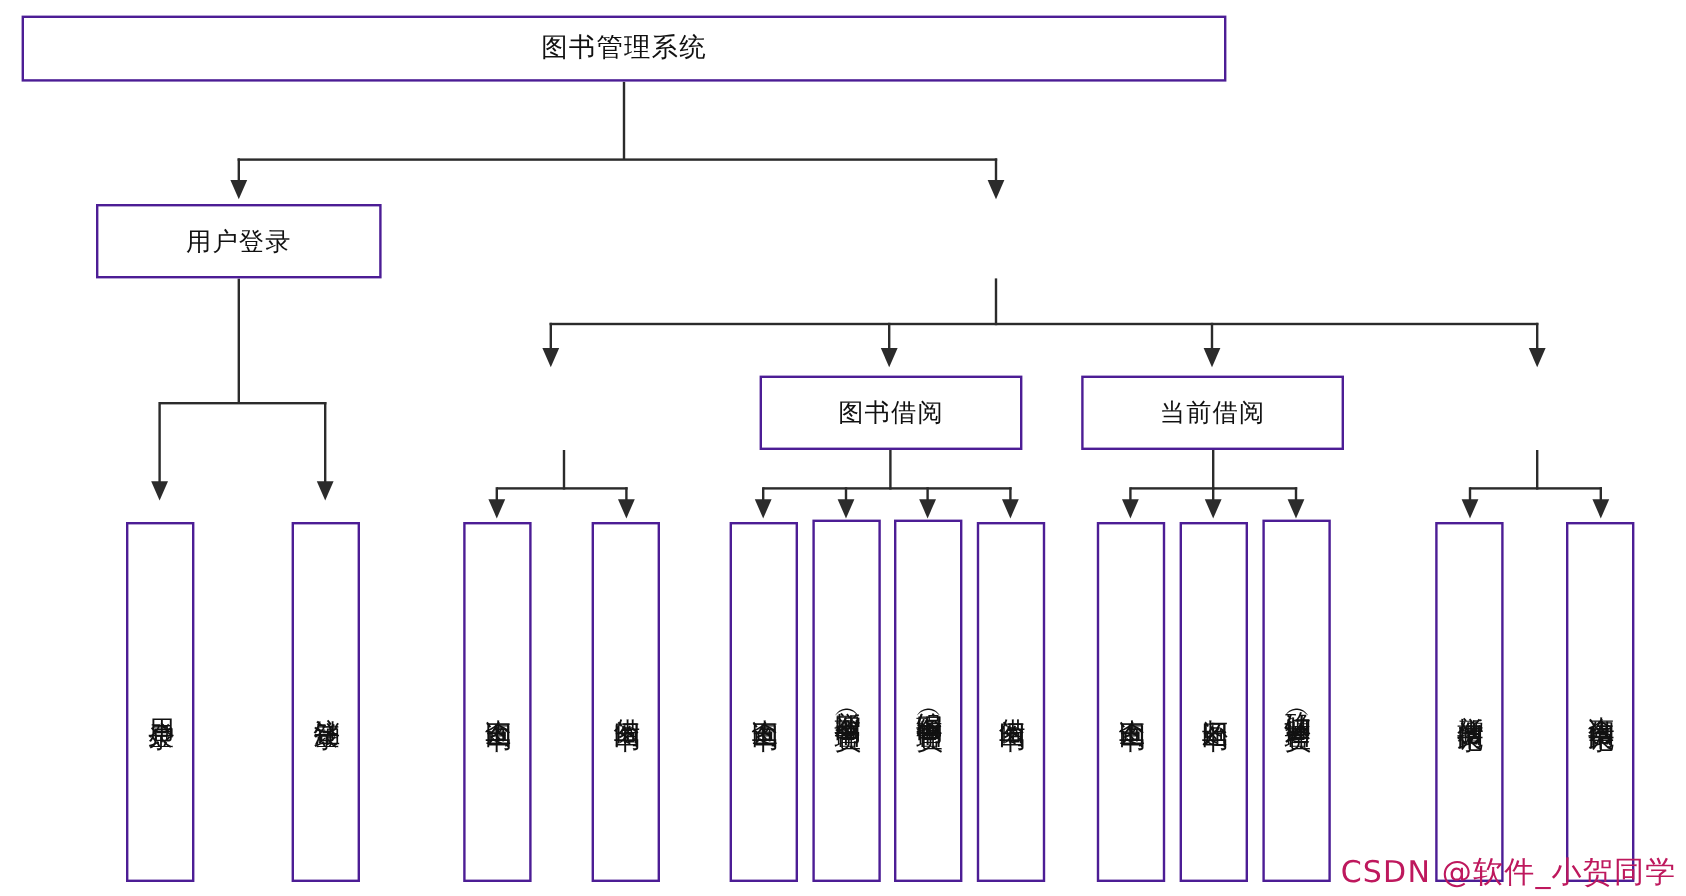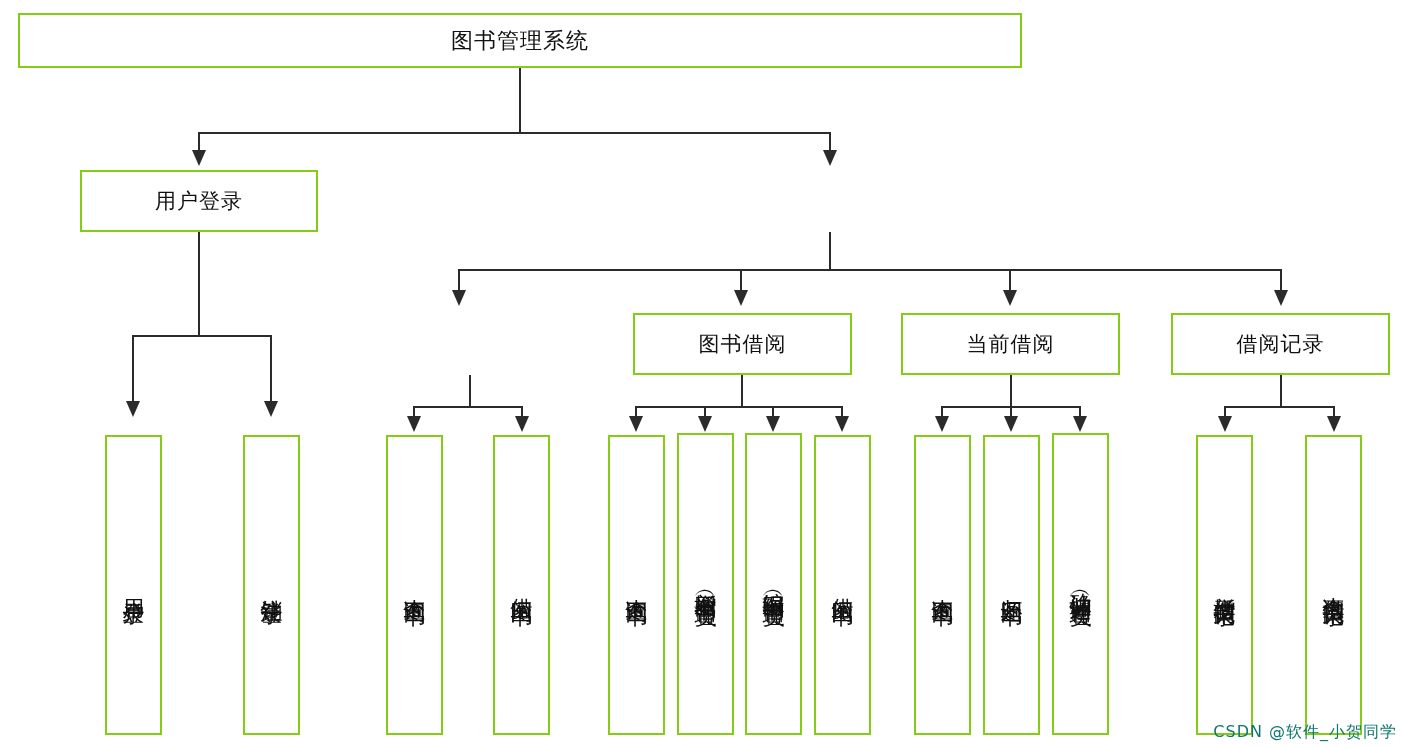--- a/index.html
+++ b/index.html
@@ -10,21 +10,21 @@
     font-family:"DejaVu Sans","Liberation Sans",sans-serif;
     overflow:hidden;
   }
   #canvas{position:relative;width:1405px;height:747px;}
 
   
   .node{
     position:absolute;
     box-sizing:border-box;
     background:#ffffff;
-    border:2px solid #84cc16;
+    border:2px solid #4c1d95;
     display:flex;
     align-items:center;
     justify-content:center;
     color:#111111;
     z-index:5;
   }
   .node .lbl{
     font-size:21px;
     line-height:1.15;
     letter-spacing:1px;
@@ -52,22 +52,22 @@
     border-left:7px solid transparent;
     border-right:7px solid transparent;
     border-top:16px solid #2b2b2b;
     z-index:2;
   }
 
   
   #watermark{
     position:absolute;
     right:8px;bottom:4px;
-    font-size:16px;
-    color:#0f766e;
+    font-size:25px;
+    color:#be185d;
     letter-spacing:1px;
     white-space:nowrap;
     z-index:9;
     font-family:"DejaVu Sans","Liberation Sans",sans-serif;
   }
 </style>
 </head>
 <body>
 
 <div id="canvas">
@@ -113,23 +113,20 @@
   <div class="ln v" style="left:1009px;top:269px;height:23px;"></div>
   <div class="arrow" style="left:1003px;top:290px;"></div>
   <div class="ln v" style="left:1280px;top:269px;height:23px;"></div>
   <div class="arrow" style="left:1274px;top:290px;"></div>
 
   <div class="node" style="left:901px;top:313px;width:219px;height:62px;">
     <span class="lbl">当前借阅</span>
   </div>
   <div class="node" style="left:633px;top:313px;width:219px;height:62px;">
     <span class="lbl">图书借阅</span>
-  </div>
-  <div class="node" style="left:1171px;top:313px;width:219px;height:62px;">
-    <span class="lbl">借阅记录</span>
   </div>
 
   <div class="ln v" style="left:469px;top:375px;height:33px;"></div>
   <div class="ln h" style="left:414px;top:406px;width:109px;height:2px;"></div>
   <div class="ln v" style="left:413px;top:406px;height:12px;"></div>
   <div class="arrow" style="left:407px;top:416px;"></div>
   <div class="ln v" style="left:521px;top:406px;height:12px;"></div>
   <div class="arrow" style="left:515px;top:416px;"></div>
 
   <div class="node vert" style="left:386px;top:435px;width:57px;height:300px;">

